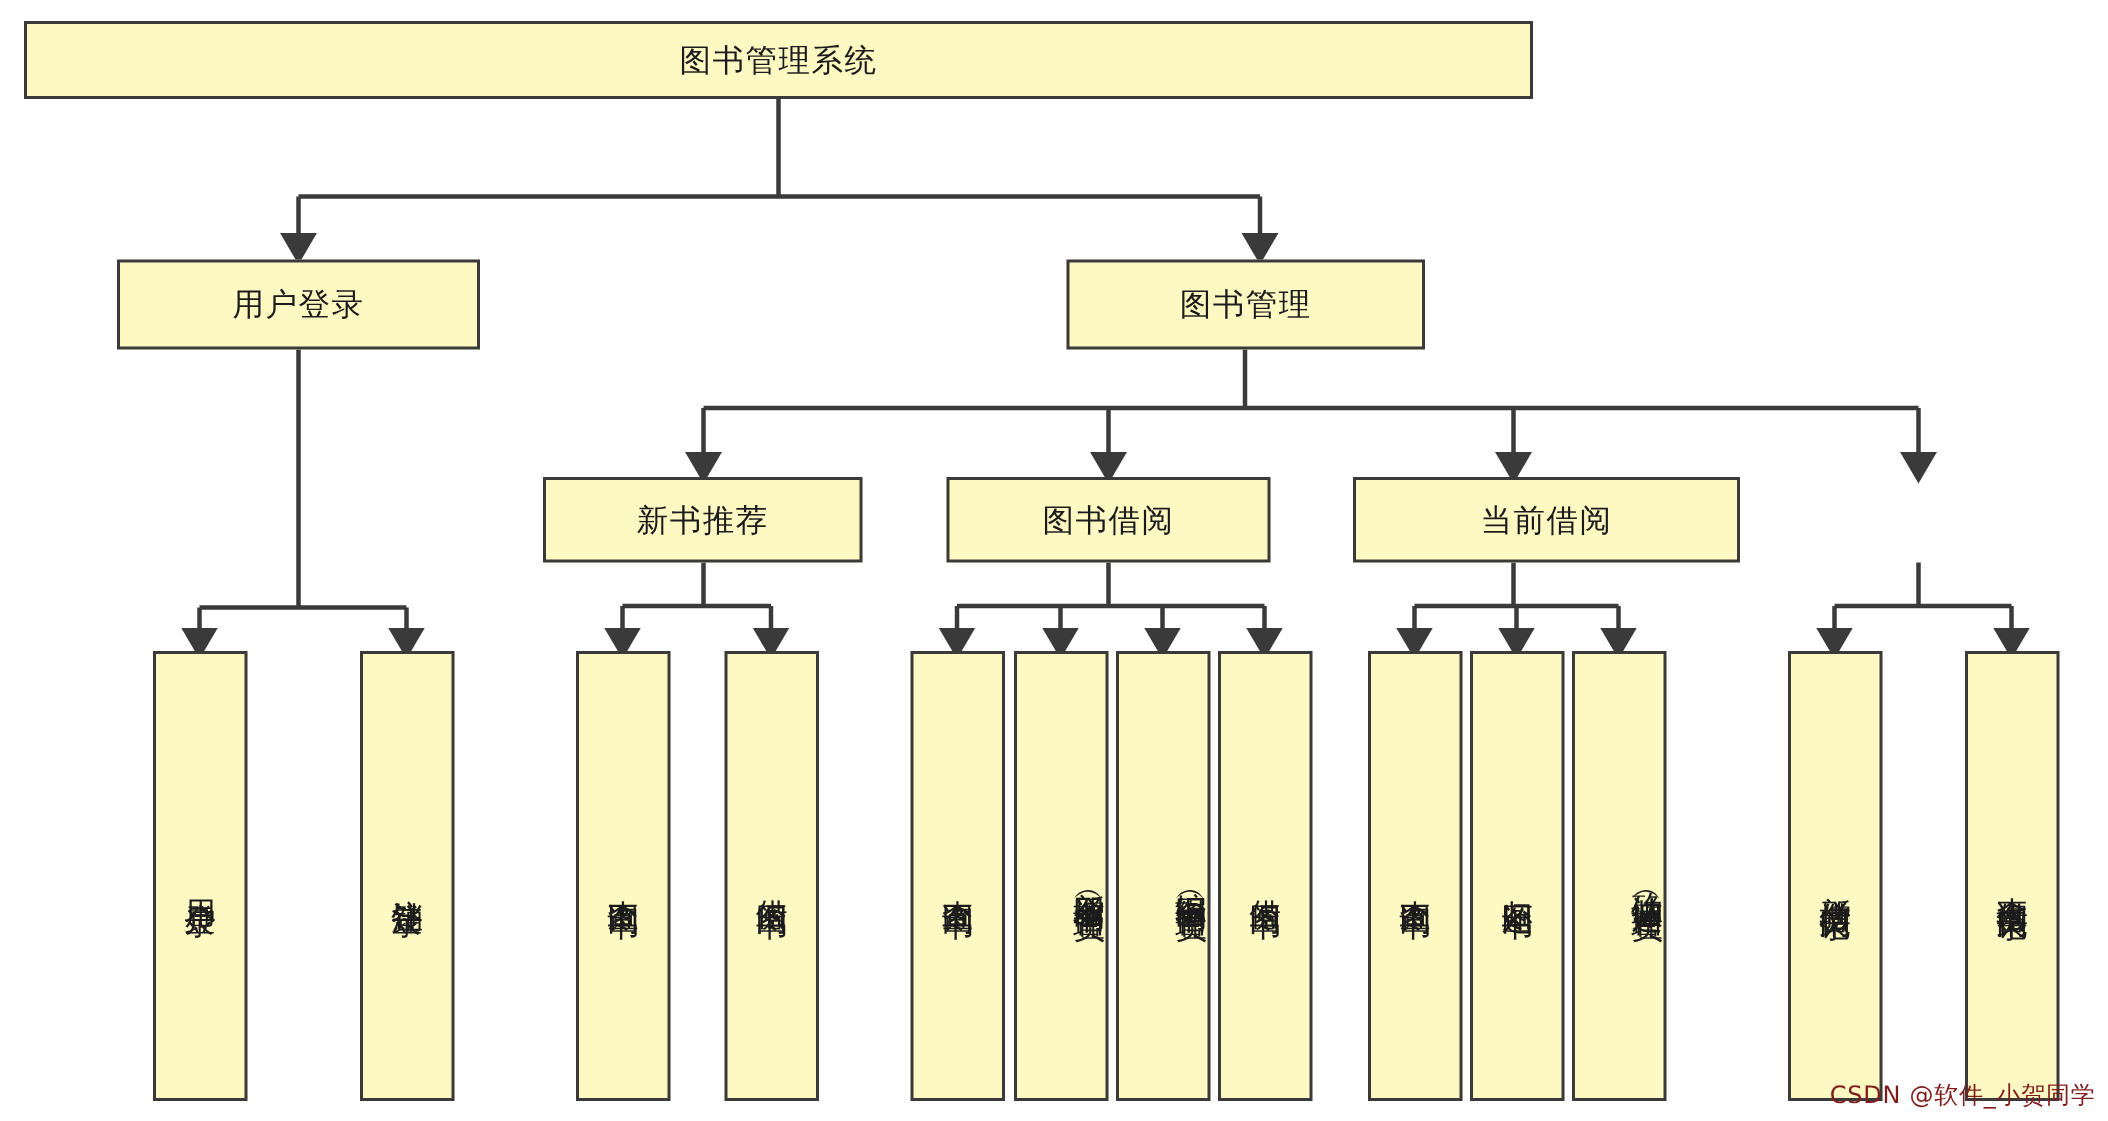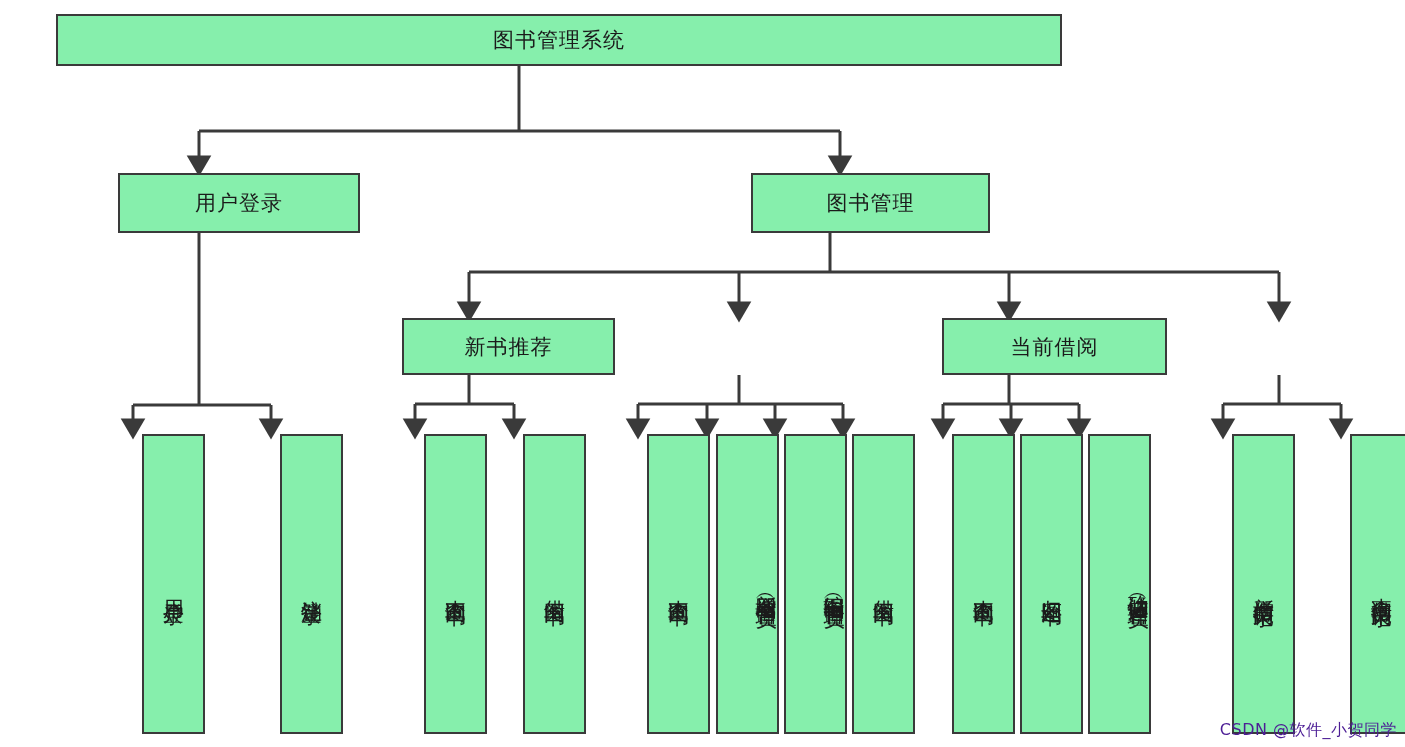--- a/index.html
+++ b/index.html
@@ -21,26 +21,25 @@
     position: absolute;
     left: 0;
     top: 0;
     width: 1405px;
     height: 747px;
   }
   .node {
     position: absolute;
     box-sizing: border-box;
     border: 2px solid #3a3a3a;
-    background: #86efac;
+    background: #fef9c3;
     display: flex;
     align-items: center;
     justify-content: center;
     color: #1b1b1b;
-    margin-left: 40px;
   }
   .node.horizontal {
     font-size: 21px;
     letter-spacing: 1px;
   }
   .node.vertical {
     writing-mode: vertical-rl;
     text-orientation: upright;
     font-size: 21px;
     letter-spacing: 2px;
@@ -53,21 +52,21 @@
     align-items: center;
   }
   .label {
     white-space: pre;
   }
   #watermark {
     position: absolute;
     right: 8px;
     bottom: 6px;
     font-size: 16px;
-    color: #4c1d95;
+    color: #7f1d1d;
     letter-spacing: 0.5px;
     user-select: none;
   }
 </style>
 </head>
 <body>
 
 <div id="canvas">
 
   <svg id="wires" viewBox="0 0 1405 747" xmlns="http://www.w3.org/2000/svg">
@@ -129,22 +128,25 @@
   </div>
 
   <div class="node horizontal" style="left:711px; top:173px; width:239px; height:60px;justify-content:center;">
     <span class="label">图书管理</span>
   </div>
 
   <div class="node horizontal" style="left:362px; top:318px; width:213px; height:57px;">
     <span class="label">新书推荐</span>
   </div>
 
-
-  <div class="node horizontal" style="left:902px; top:318px; width:225px; height:57px;">
+  <div class="node horizontal" style="left:631px; top:318px; width:216px; height:57px;">
+    <span class="label">图书借阅</span>
+  </div>
+
+  <div class="node horizontal" style="left:902px; top:318px; width:258px; height:57px;">
     <span class="label">当前借阅</span>
   </div>
 
 
   <div class="node vertical center-text" style="left:102px; top:434px; width:63px; height:300px;">
     <span class="label">用户登录</span>
   </div>
 
   <div class="node vertical center-text" style="left:240px; top:434px; width:63px; height:300px;">
     <span class="label">注销登录</span>

